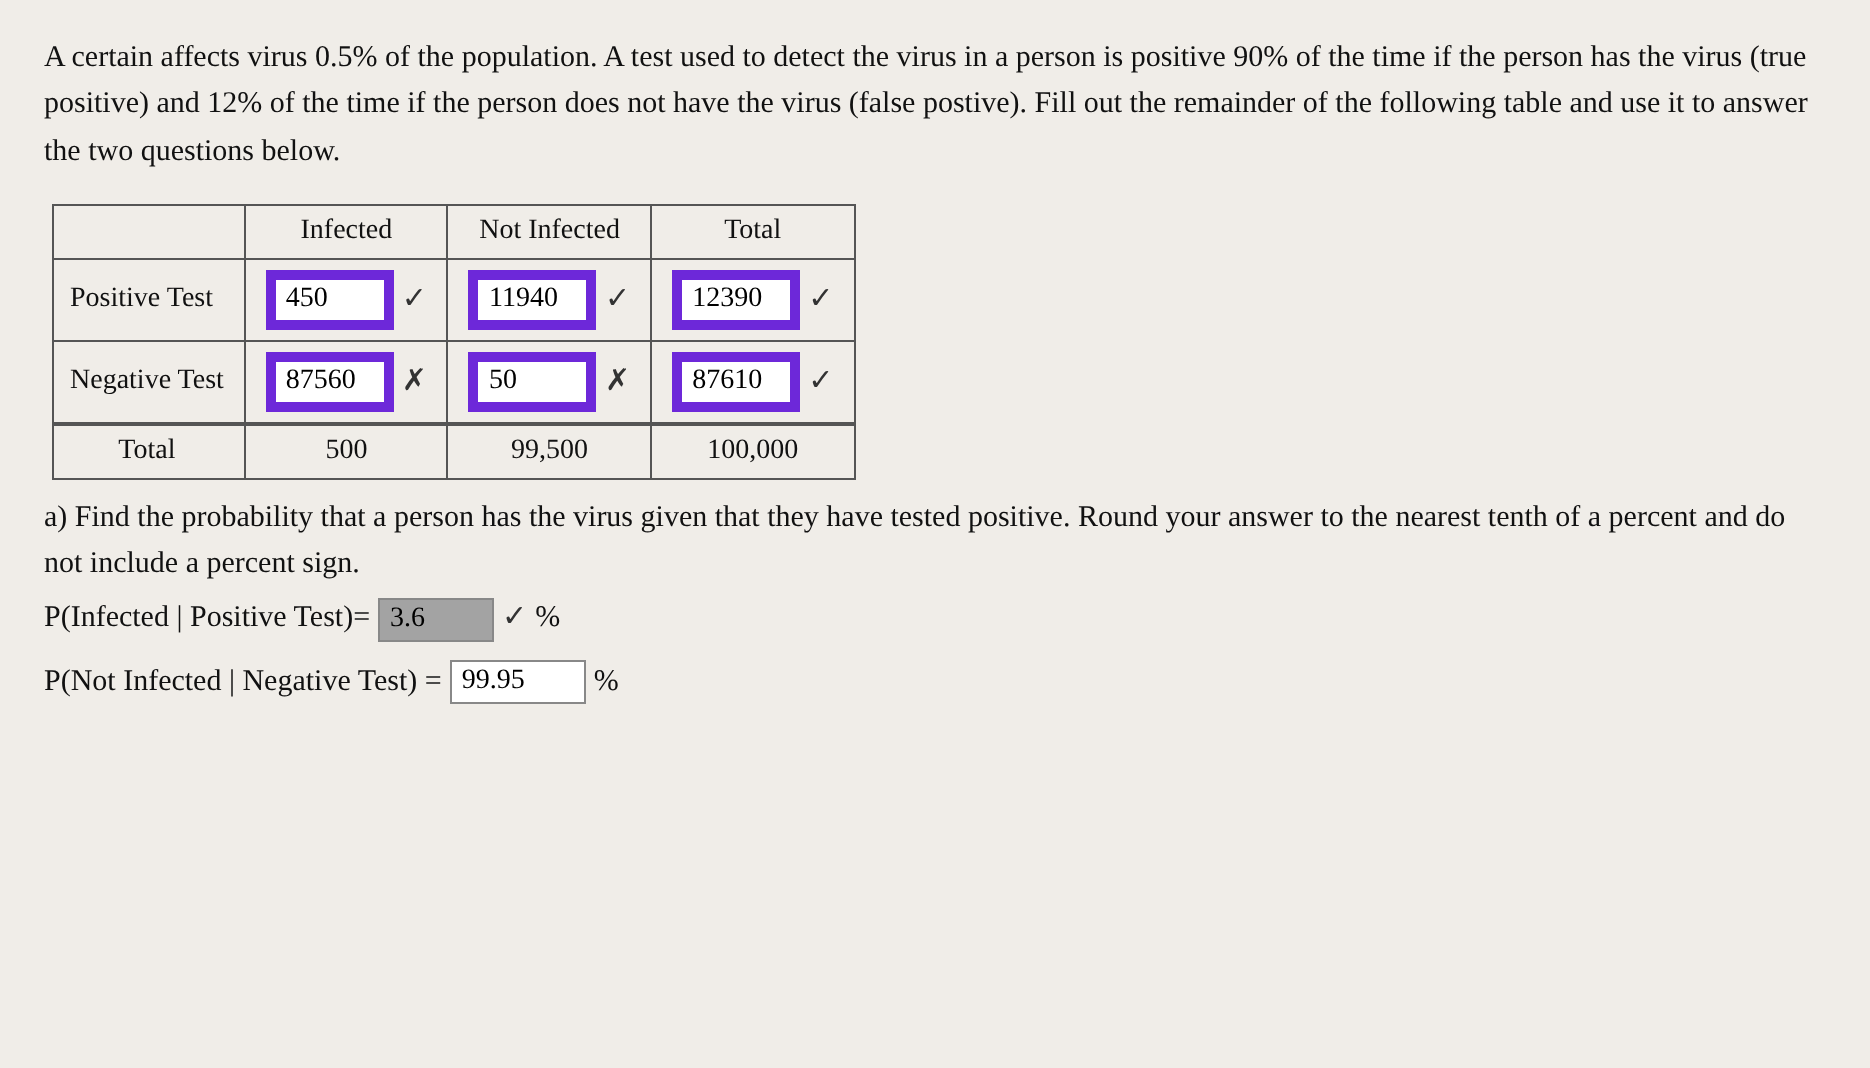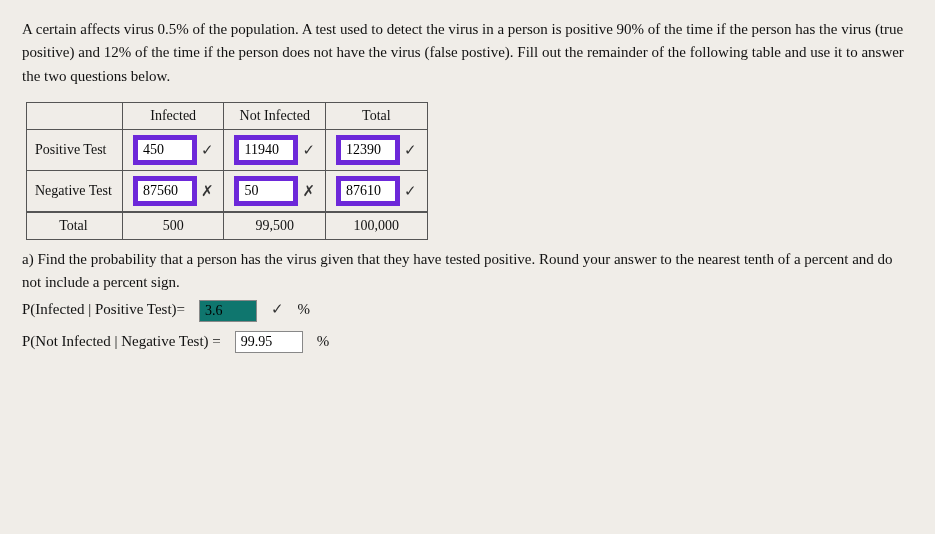--- a/index.html
+++ b/index.html
@@ -61,28 +61,28 @@
     .question-section {
       margin-top: 8px;
       font-size: 15px;
       line-height: 1.55;
     }
     .question-section p {
       margin-bottom: 4px;
     }
     .answer-line {
       display: flex;
-      align-items: flex-end;
-      gap: 14px;
+      align-items: center;
+      gap: 4px;
       margin-bottom: 6px;
       font-size: 15px;
     }
     .answer-input {
       border: 1px solid #888;
-      background: #0f766e;
+      background: #a3a3a3;
       padding: 2px 5px;
       font-size: 14px;
       font-family: 'Times New Roman', Times, serif;
       width: 58px;
     }
     .answer-input-wide {
       border: 1px solid #888;
       background: #fff;
       padding: 2px 5px;
       font-size: 14px;

